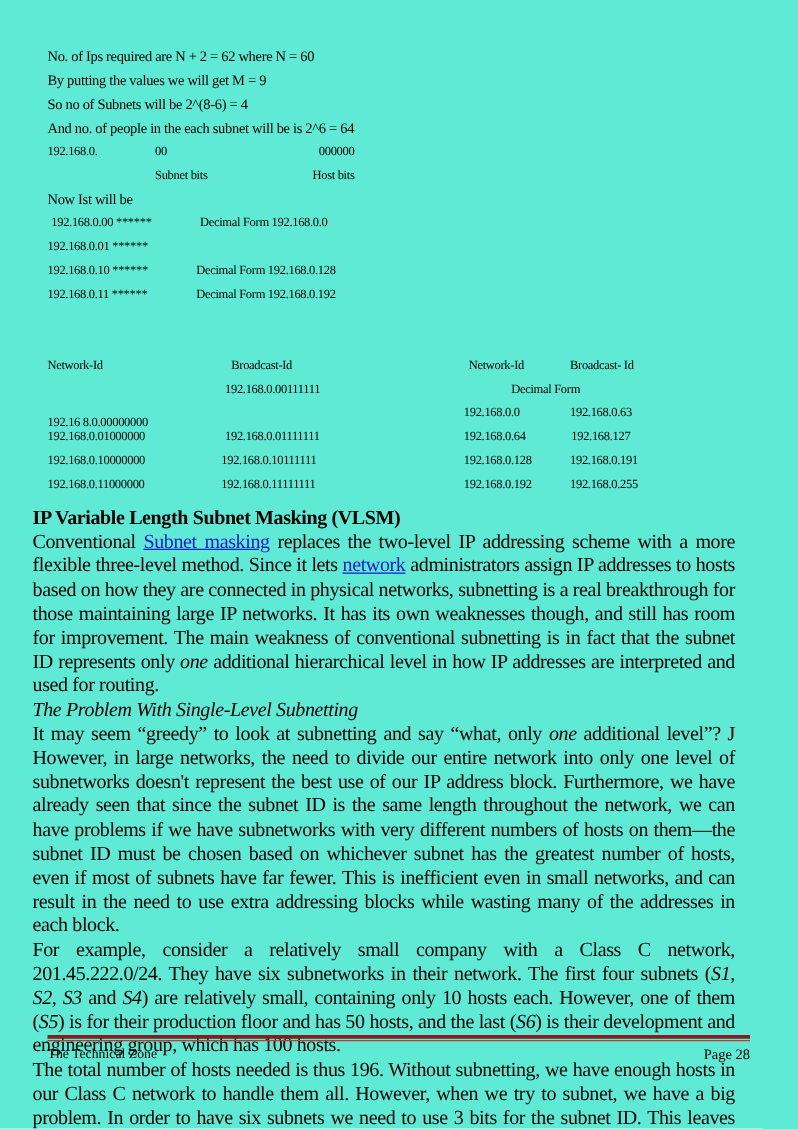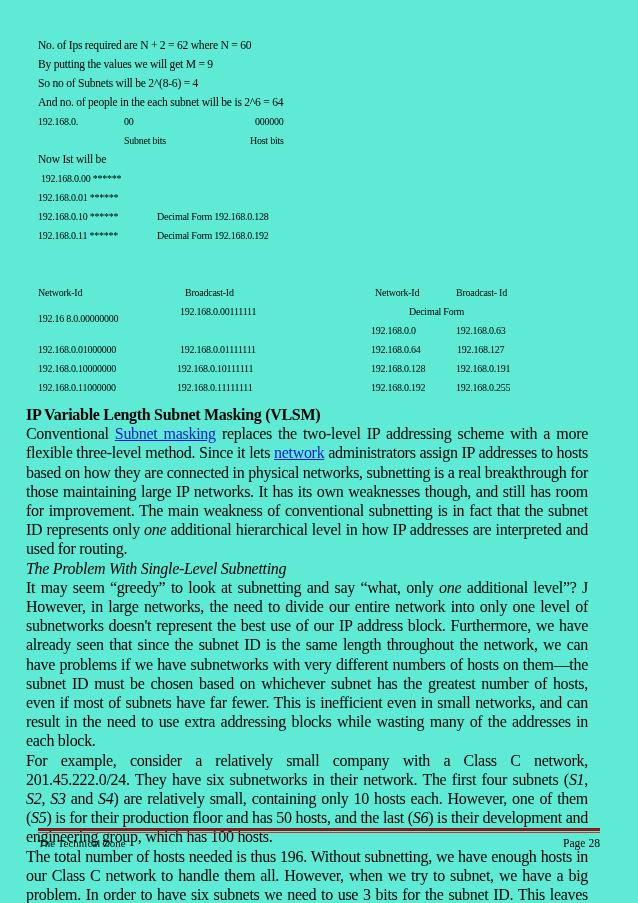--- a/index.html
+++ b/index.html
@@ -87,35 +87,36 @@
 
   <div class="col" style="left:38px; top:112px">192.168.0.</div>
   <div class="col" style="left:124px; top:112px">00</div>
   <div class="col" style="left:255px; top:112px">000000</div>
   <div class="col" style="left:124px; top:131px">Subnet bits</div>
   <div class="col" style="left:250px; top:131px">Host bits</div>
 
   <div class="line" style="top:150px">Now Ist  will be</div>
 
   <div class="col" style="left:41px; top:169px">192.168.0.00 ******</div>
+  <div class="col" style="left:160px; top:169px">Decimal Form 192.168.0.0</div>
   <div class="col" style="left:38px; top:188px">192.168.0.01 ******</div>
   <div class="col" style="left:38px; top:207px">192.168.0.10 ******</div>
   <div class="col" style="left:157px; top:207px">Decimal Form 192.168.0.128</div>
   <div class="col" style="left:38px; top:226px">192.168.0.11 ******</div>
   <div class="col" style="left:157px; top:226px">Decimal Form 192.168.0.192</div>
 
   <div>
     <div class="col" style="left:38px; top:283px">Network-Id</div>
     <div class="col" style="left:185px; top:283px">Broadcast-Id</div>
     <div class="col" style="left:375px; top:283px">Network-Id</div>
     <div class="col" style="left:456px; top:283px">Broadcast- Id</div>
     <div class="col" style="left:409px; top:302px">Decimal Form</div>
 
     <div>
-      <div class="col" style="left:38px; top:309px">192.16 8.0.00000000</div>
+      <div class="col" style="left:38px; top:329px">192.16 8.0.00000000</div>
       <div class="col" style="left:180px; top:302px">192.168.0.00111111</div>
       <div class="col" style="left:371px; top:321px">192.168.0.0</div>
       <div class="col" style="left:456px; top:321px">192.168.0.63</div>
     </div>
     <div>
       <div class="col" style="left:38px; top:340px">192.168.0.01000000</div>
       <div class="col" style="left:180px; top:340px">192.168.0.01111111</div>
       <div class="col" style="left:371px; top:340px">192.168.0.64</div>
       <div class="col" style="left:457px; top:340px">192.168.127</div>
     </div>

